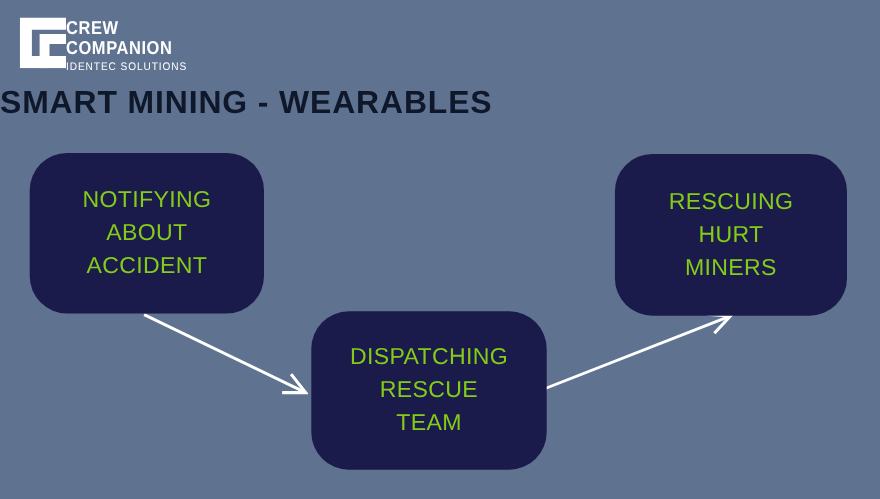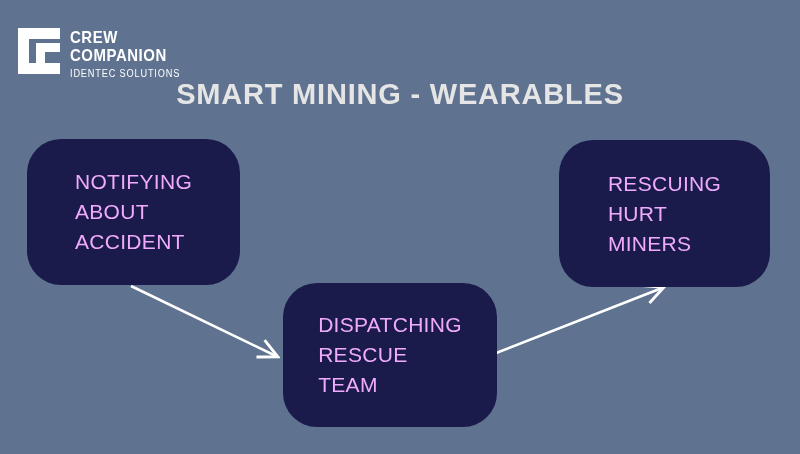--- a/index.html
+++ b/index.html
@@ -19,24 +19,23 @@
     position: relative;
     width: 800px;
     height: 454px;
     background: #5f7391;
   }
 
   
   #logo {
     position: absolute;
     left: 18px;
-    top: 28px;
+    top: 16px;
     display: flex;
     align-items: flex-start;
-    gap: 10px;
   }
   #logo-mark {
     width: 42px;
     height: 46px;
     flex: 0 0 auto;
     display: block;
   }
   #logo-text {
     display: flex;
     flex-direction: column;
@@ -69,45 +68,46 @@
     transform-origin: left center;
     white-space: nowrap;
   }
 
   
   #title {
     position: absolute;
     left: 0;
     right: 0;
     top: 78px;
-    text-align: center;
-    color: #e5e5e5;
+    text-align: left;
+    color: #0f172a;
     font-family: "Liberation Sans", sans-serif;
     font-weight: bold;
     font-size: 29px;
     letter-spacing: 0.8px;
     white-space: nowrap;
   }
 
   
   .node-box {
     position: absolute;
     background: #1a1b4b;
     border-radius: 34px;
     display: flex;
     align-items: center;
     justify-content: center;
     box-sizing: border-box;
   }
   .node-label {
-    color: #f0abfc;
+    color: #84cc16;
     font-family: "Liberation Sans", sans-serif;
     font-weight: normal;
     font-size: 21px;
     line-height: 30px;
+    text-align: center;
     letter-spacing: 0.3px;
     white-space: pre-line;
   }
 
   #box-notify   { left: 27px;  top: 139px; width: 213px; height: 146px; }
   #box-dispatch { left: 283px; top: 283px; width: 214px; height: 144px; }
   #box-rescue   { left: 559px; top: 140px; width: 211px; height: 147px; }
 
   
   #arrows {

